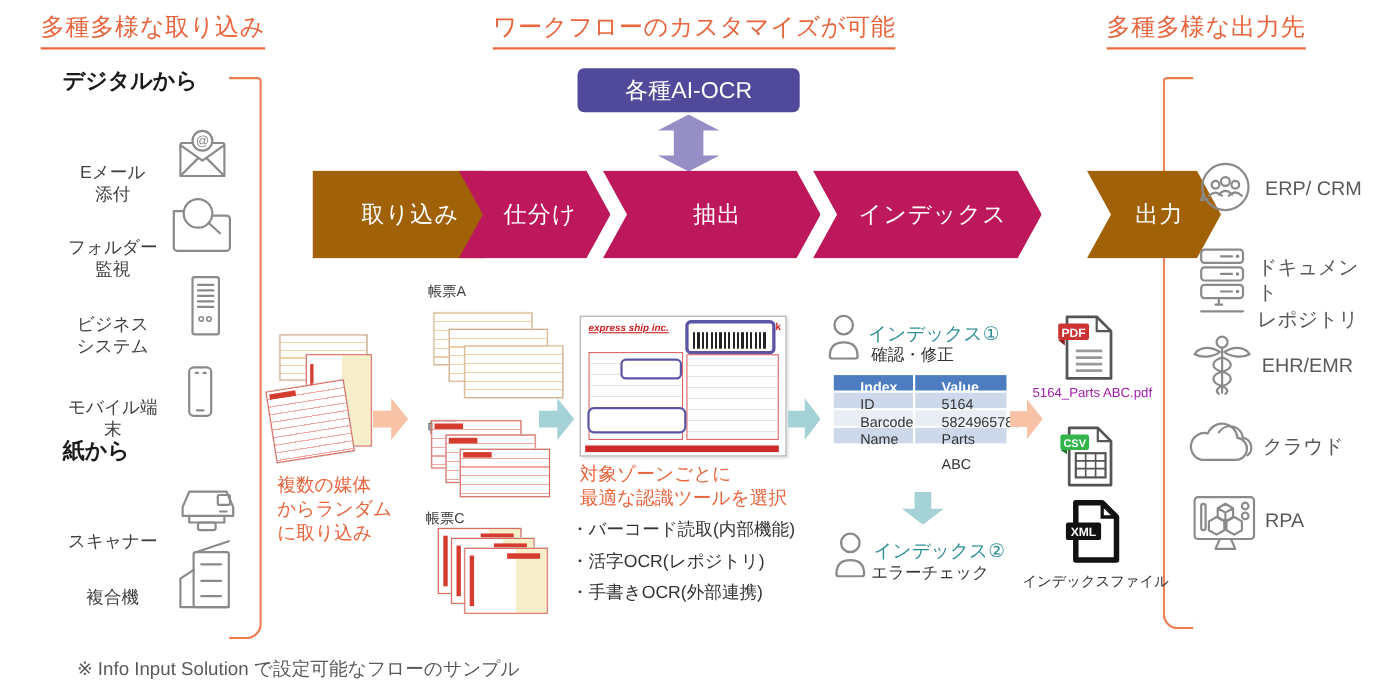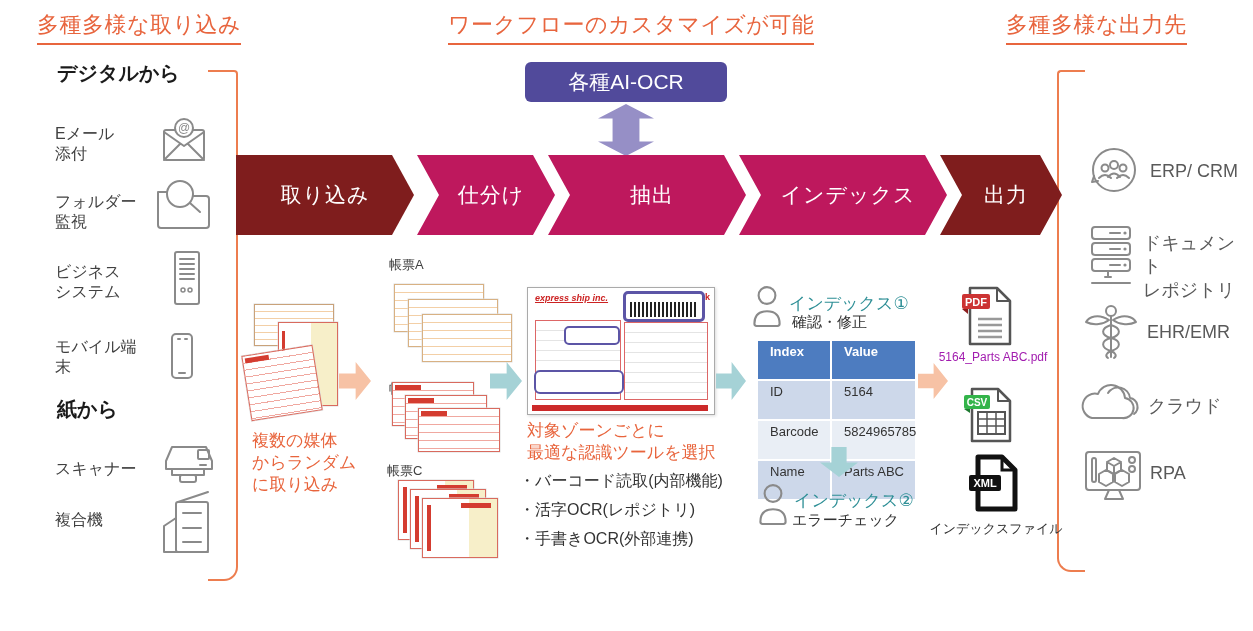--- a/index.html
+++ b/index.html
@@ -11,25 +11,25 @@
   
   .bracket-left{left:208px;top:70px;width:28px;height:507px;border-top:2px solid #ed7d4f;border-right:2px solid #ed7d4f;border-bottom:2px solid #ed7d4f;border-radius:0 4px 14px 0;}
   .bracket-right{left:1057px;top:70px;width:26px;height:498px;border-top:2px solid #ed7d4f;border-left:2px solid #ed7d4f;border-bottom:2px solid #ed7d4f;border-radius:4px 0 0 14px;}
   
   .aiocr{left:525px;top:62px;width:202px;height:40px;background:#514a9b;border-radius:6px;color:#fff;font-size:21px;display:flex;align-items:center;justify-content:center;}
   .dblarrow{left:598px;top:104px;width:56px;height:52px;background:#968fc6;clip-path:polygon(50% 0,100% 28%,74% 28%,74% 72%,100% 72%,50% 100%,0 72%,26% 72%,26% 28%,0 28%);}
   
   .chev{top:155px;height:80px;color:#fff;font-size:21px;display:flex;align-items:center;justify-content:center;letter-spacing:1px;}
   .chev-mid{clip-path:polygon(0 0,calc(100% - 22px) 0,100% 50%,calc(100% - 22px) 100%,0 100%,22px 50%);padding-left:10px;}
   .chev-first{clip-path:polygon(0 0,calc(100% - 22px) 0,100% 50%,calc(100% - 22px) 100%,0 100%);}
-  .c-orange{background:#7f1d1d;}
+  .c-orange{background:#a16207;margin-left:48px;}
   .c-teal{background:#be185d;}
   
   .sec-title{font-size:20px;font-weight:bold;color:#1a1a1a;}
-  .in-label{font-size:16px;color:#404040;text-align:left;width:95px;line-height:1.25;}
+  .in-label{font-size:16px;color:#404040;text-align:center;width:95px;line-height:1.25;margin-top:24px;}
   .icon-gray{stroke:#8a8a8a;fill:none;stroke-width:2;stroke-linecap:round;stroke-linejoin:round;}
   
   .arrow-r{clip-path:polygon(0 30%,52% 30%,52% 0,100% 50%,52% 100%,52% 70%,0 70%);}
   .arrow-d{clip-path:polygon(30% 0,70% 0,70% 52%,100% 52%,50% 100%,0 52%,30% 52%);}
   .salmon{background:#f7c2a5;}
   .tealpale{background:#a5d2d6;}
   
   .stack{position:absolute;}
   .mini{position:absolute;background:#fff;border:1px solid #b9b9b9;box-shadow:0 0 0 .5px #ddd;}
   .fA{background:repeating-linear-gradient(to bottom,#fff 0 7px,#f3cfa6 7px 8px);border:1px solid #d8b183;}
@@ -53,21 +53,21 @@
   .ex-barwrap{position:absolute;left:95px;top:3px;width:76px;height:25px;border:3px solid #5c55a6;border-radius:5px;background:#fff;}
   .ex-bars{position:absolute;left:4px;top:8px;right:4px;bottom:2px;background:repeating-linear-gradient(90deg,#222 0 2px,#fff 2px 4px);}
   .ex-colL{position:absolute;left:7px;top:32px;width:84px;height:78px;border:1px solid #d66;background:repeating-linear-gradient(to bottom,#fff 0 9px,#e4e4e4 9px 10px);}
   .ex-colR{position:absolute;left:96px;top:34px;width:82px;height:76px;border:1px solid #d66;background:repeating-linear-gradient(to bottom,#fff 0 9px,#e4e4e4 9px 10px);}
   .ex-zone1{position:absolute;left:36px;top:38px;width:52px;height:15px;border:2.5px solid #5c55a6;border-radius:5px;background:#fff;}
   .ex-zone2{position:absolute;left:6px;top:82px;width:86px;height:20px;border:2.5px solid #5c55a6;border-radius:6px;background:#fff;}
   .ex-foot{position:absolute;left:4px;bottom:3px;width:176px;height:6px;background:#cc2a2a;}
   .bullet{font-size:16px;color:#333;}
   
   .itable{left:758px;top:341px;width:157px;display:grid;grid-template-columns:72px 83px;gap:2px;background:#fff;}
-  .itable div{height:38px;line-height:22px;padding-left:12px;font-size:13px;color:#333;}
+  .itable div{height:14px;line-height:22px;padding-left:24px;font-size:13px;color:#333;}
   .th{background:#4d7cc0;color:#fff !important;font-weight:bold;}
   .r-dark{background:#cdd8ea;}
   .r-light{background:#e9eef5;}
   .idx-title{font-size:17px;color:#2e8f96;}
   .idx-sub{font-size:15px;color:#333;}
   
   .out-label{font-size:18px;color:#595959;line-height:1.3;}
   .footer-note{font-size:17px;color:#595959;}
   svg text{font-family:"Liberation Sans","DejaVu Sans",sans-serif;}
 </style>
@@ -296,14 +296,15 @@
     <rect class="icon-gray" x="4" y="4" width="54" height="38" rx="3"></rect>
     <rect class="icon-gray" x="10" y="10" width="4" height="24" rx="2"></rect>
     <circle class="icon-gray" cx="50" cy="12" r="3"></circle>
     <circle class="icon-gray" cx="50" cy="21" r="3"></circle>
     <path class="icon-gray" d="M32 10 l7 4 v8 l-7 4 l-7 -4 v-8 z M32 18 v8 M25 14 l7 4 l7 -4"></path>
     <path class="icon-gray" d="M24 22 l7 4 v8 l-7 4 l-7 -4 v-8 z M40 22 l7 4 v8 l-7 4 l-7 -4 v-8 z"></path>
     <path class="icon-gray" d="M27 42 l-4 9 h18 l-4 -9"></path>
   </svg>
   <div class="abs out-label" style="left:1150px;top:462px;">RPA</div>
 
+  <div class="abs footer-note" style="left:70px;top:597px;">※ Info Input Solution で設定可能なフローのサンプル</div>
 
 </div>
 
 </body></html>

